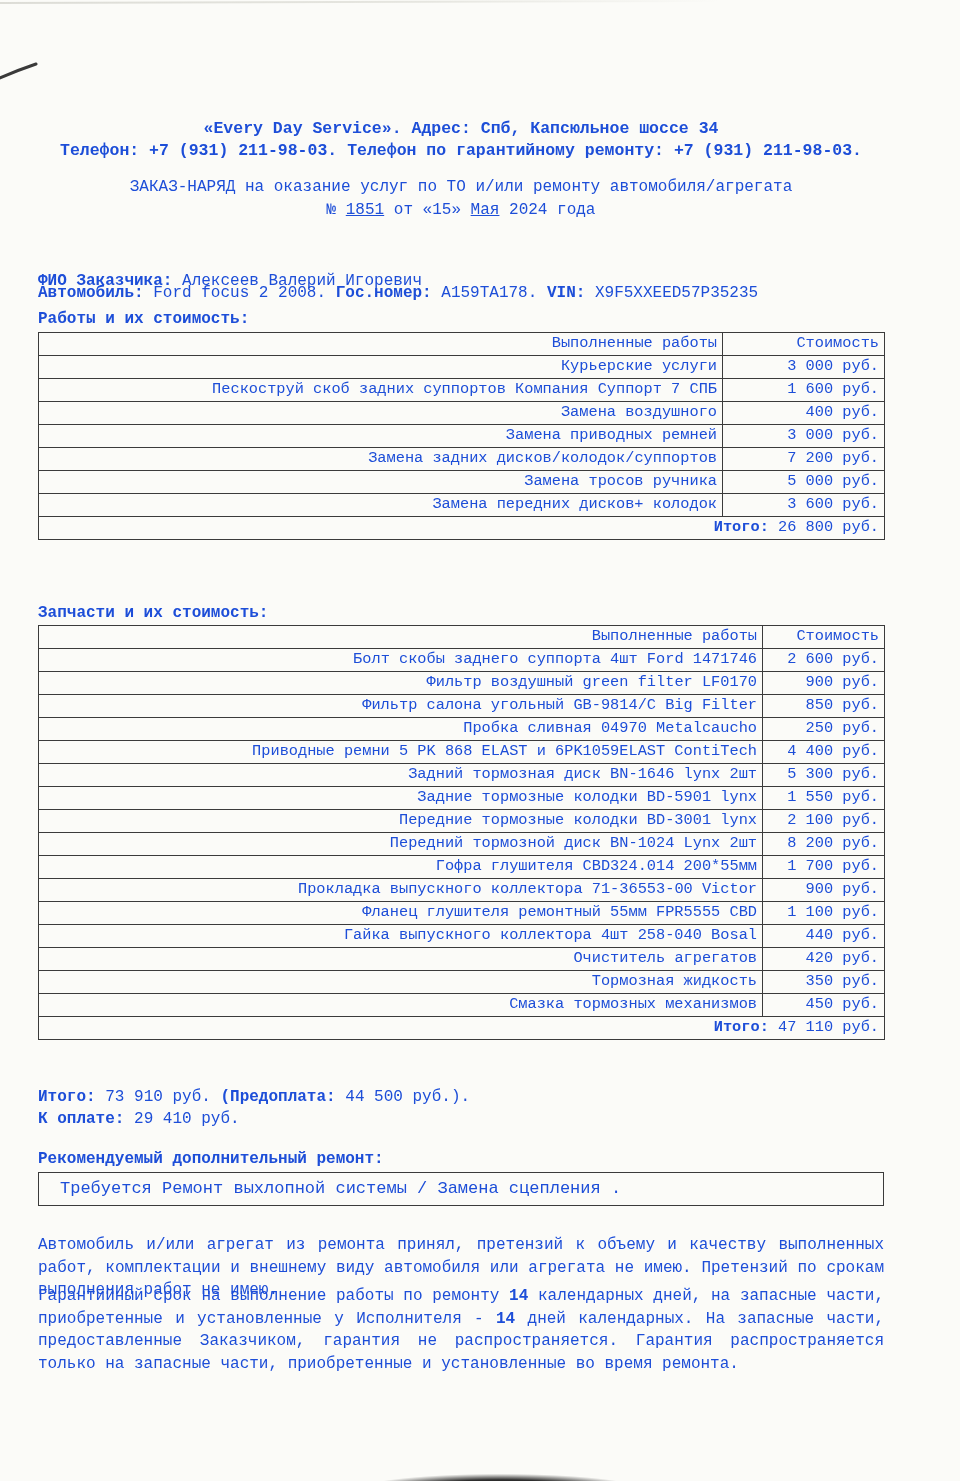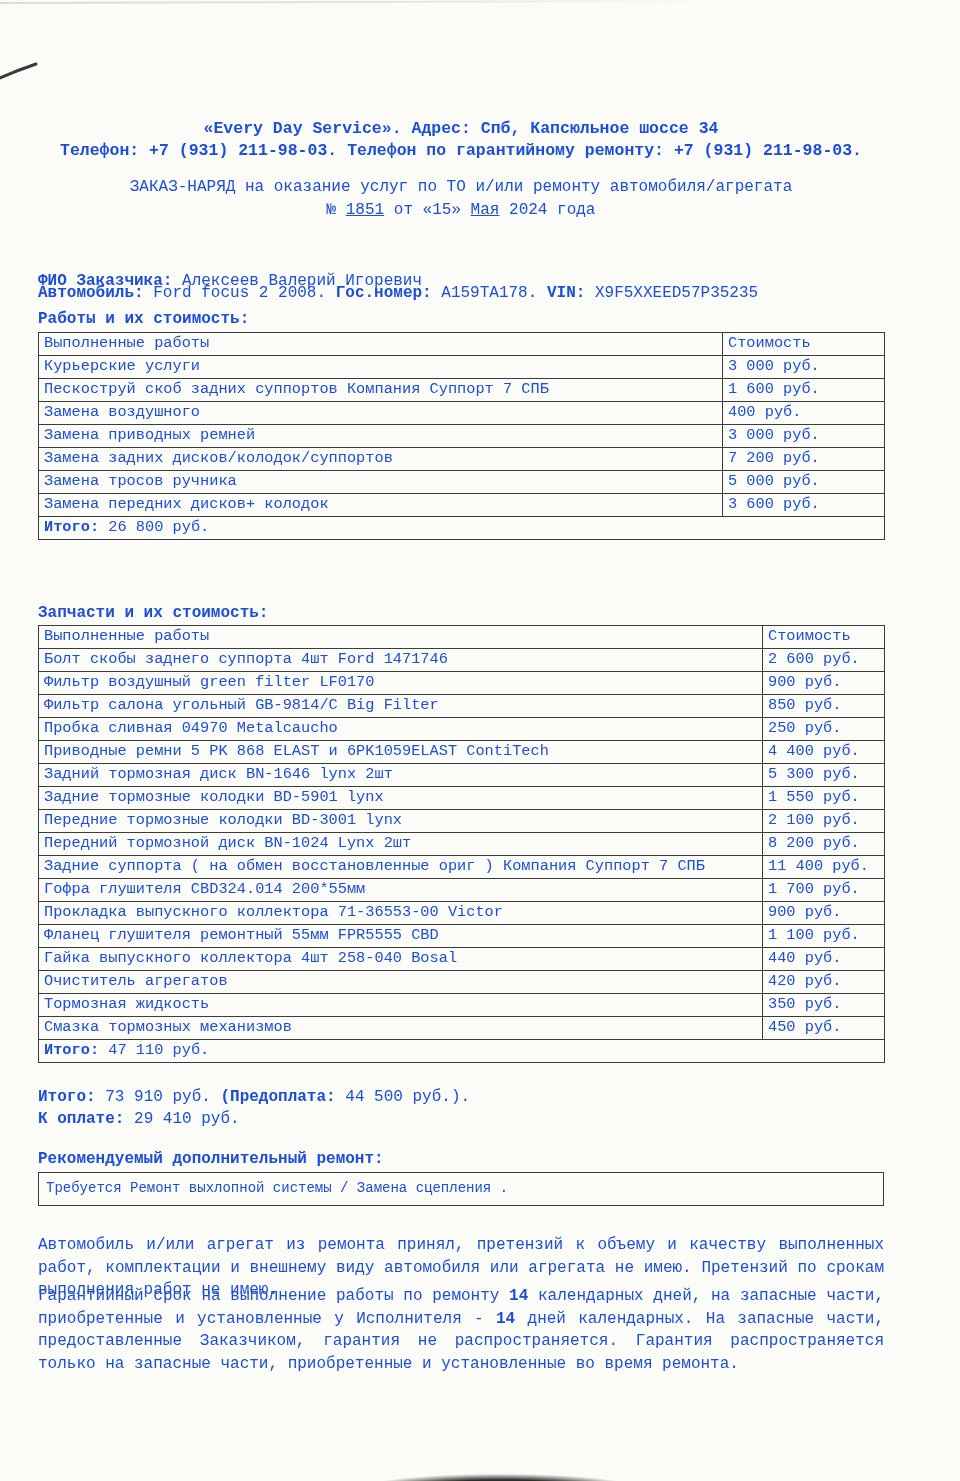--- a/index.html
+++ b/index.html
@@ -31,37 +31,37 @@
   table.doc-table {
     border-collapse:collapse; width:846px; font-size:15.3px;
     table-layout:fixed;
   }
   .t-works { position:absolute; top:332px; left:0; }
   .t-parts { position:absolute; top:625px; left:0; }
   table.doc-table, table.doc-table th, table.doc-table td {
     border:1.5px solid #3b3b3b;
   }
   table.doc-table th, table.doc-table td {
-    font-weight:normal; text-align:left; padding:1px 5px 2px 5px;
+    font-weight:normal; text-align:right; padding:1px 5px 2px 5px;
     line-height:19px; height:19px; overflow:hidden; white-space:nowrap;
   }
   td.total-cell { text-align:right; padding-right:4px; }
   td.total-cell b { font-weight:bold; }
   .col-name-works { width:684px; } .col-cost-works { width:162px; }
   .col-name-parts { width:724px; } .col-cost-parts { width:122px; }
 
   .totline { font-size:16px; line-height:21px; }
   .tot1 { top:1087px; }
   .tot2 { top:1109px; }
 
   .rec-title { top:1150px; }
   .rec-box {
     position:absolute; top:1172px; left:0; width:846px; height:34px;
     border:1.5px solid #3b3b3b; box-sizing:border-box;
-    font-size:14px; line-height:31px; padding-left:7px;
+    font-size:17px; line-height:31px; padding-left:21px;
   }
 
   .para { font-size:16px; line-height:22.5px; text-align:justify; }
   .p1 { top:1234px; }
   .p2 { top:1285px; }
 
   
   .top-edge-line {
     position:absolute; top:1px; left:0; width:720px; height:2px;
     background:linear-gradient(90deg, #dcdcd6 0%, #e6e6e0 60%, rgba(230,230,224,0) 100%);
@@ -204,24 +204,20 @@
           </tr>
           <tr>
             <td>Передние тормозные колодки BD-3001 lynx</td>
             <td>2 100 руб.</td>
           </tr>
           <tr>
             <td>Передний тормозной диск BN-1024 Lynx 2шт</td>
             <td>8 200 руб.</td>
           </tr>
           <tr>
-            <td>Задние суппорта ( на обмен восстановленные ориг ) Компания Суппорт 7 СПБ</td>
-            <td>11 400 руб.</td>
-          </tr>
-          <tr>
             <td>Гофра глушителя CBD324.014 200*55мм</td>
             <td>1 700 руб.</td>
           </tr>
           <tr>
             <td>Прокладка выпускного коллектора 71-36553-00 Victor</td>
             <td>900 руб.</td>
           </tr>
           <tr>
             <td>Фланец глушителя ремонтный 55мм FPR5555 CBD</td>
             <td>1 100 руб.</td>

